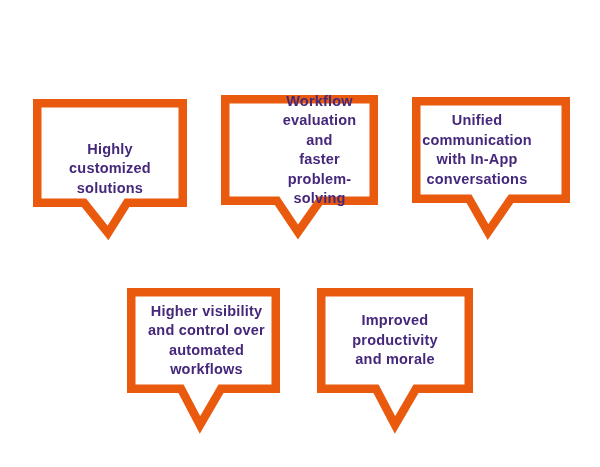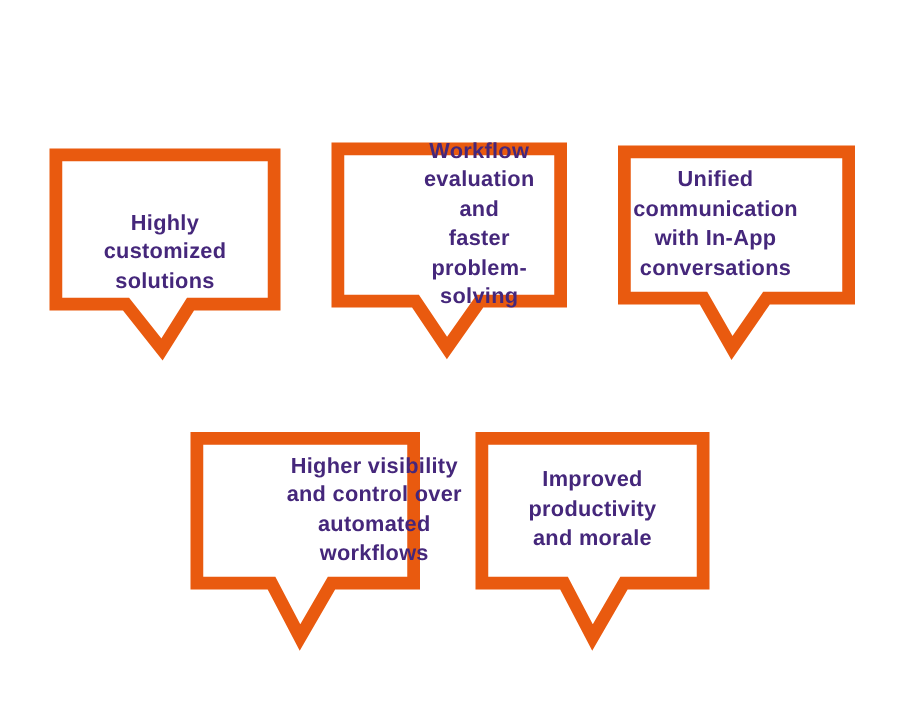--- a/index.html
+++ b/index.html
@@ -40,21 +40,21 @@
     font-weight: bold;
     font-size: 14.5px;
     line-height: 19.5px;
     letter-spacing: 0.2px;
     padding: 0 8px;
     box-sizing: border-box;
   }
   .label-1 { left: 33px;  top: 99px;  width: 154px; height: 100px; margin-top: 20px; }
   .label-2 { left: 221px; top: 95px;  width: 157px; height: 110px; padding-left: 48px; }
   .label-3 { left: 412px; top: 97px;  width: 130px; height: 106px; }
-  .label-4 { left: 127px; top: 288px; width: 159px; height: 105px; margin-left: 43px; }
+  .label-4 { left: 127px; top: 288px; width: 159px; height: 105px; }
   .label-5 { left: 317px; top: 288px; width: 156px; height: 105px; }
 </style>
 </head>
 <body style="background: rgb(255, 255, 255);">
 
 <div class="canvas">
 
   <svg class="bubbles-svg" viewBox="0 0 600 467" xmlns="http://www.w3.org/2000/svg">
     <path d="M37.25,103.25 H182.75 V202.75 H127 L108,233 L84,202.75 H37.25 Z"></path>
     <path d="M225.25,99.25 H373.75 V200.75 H320 L298,232 L277,200.75 H225.25 Z"></path>

